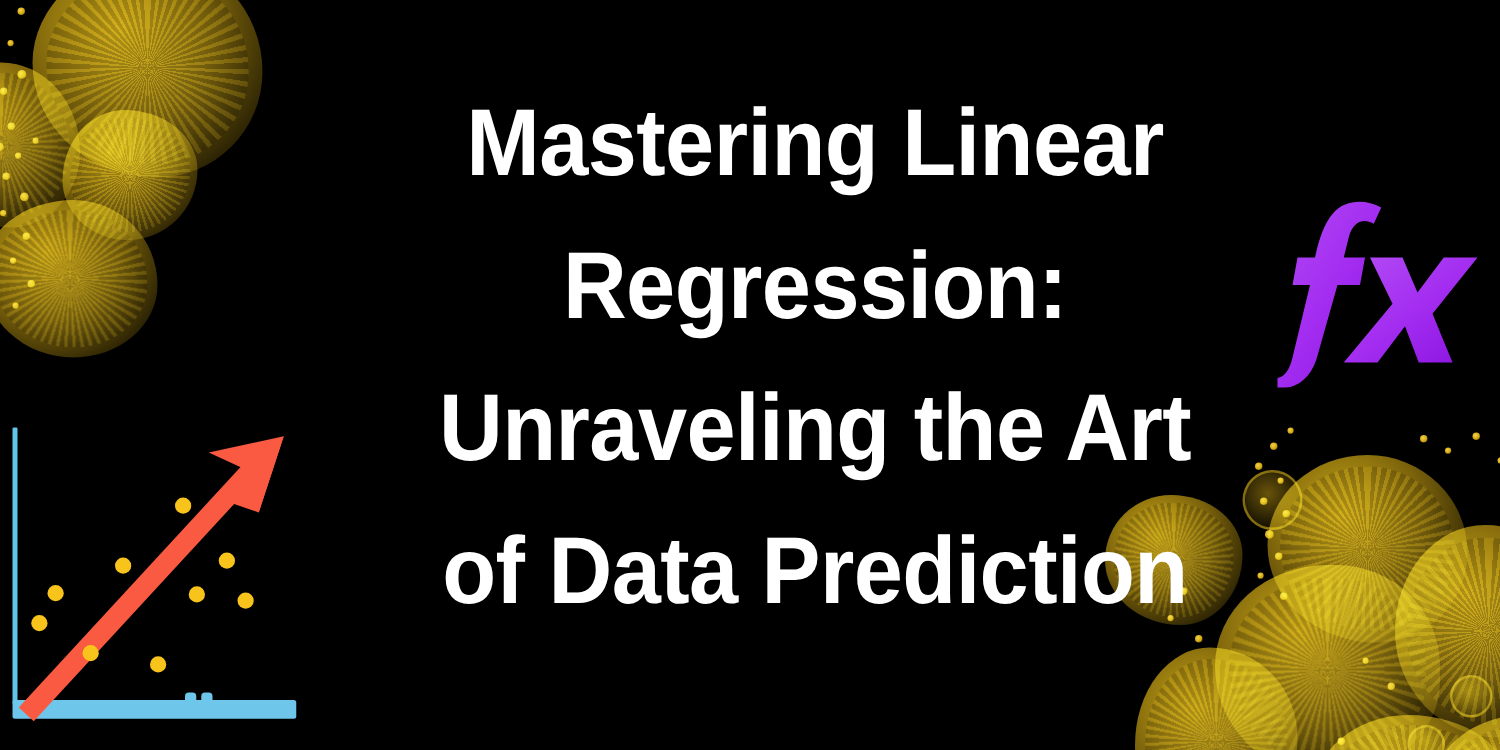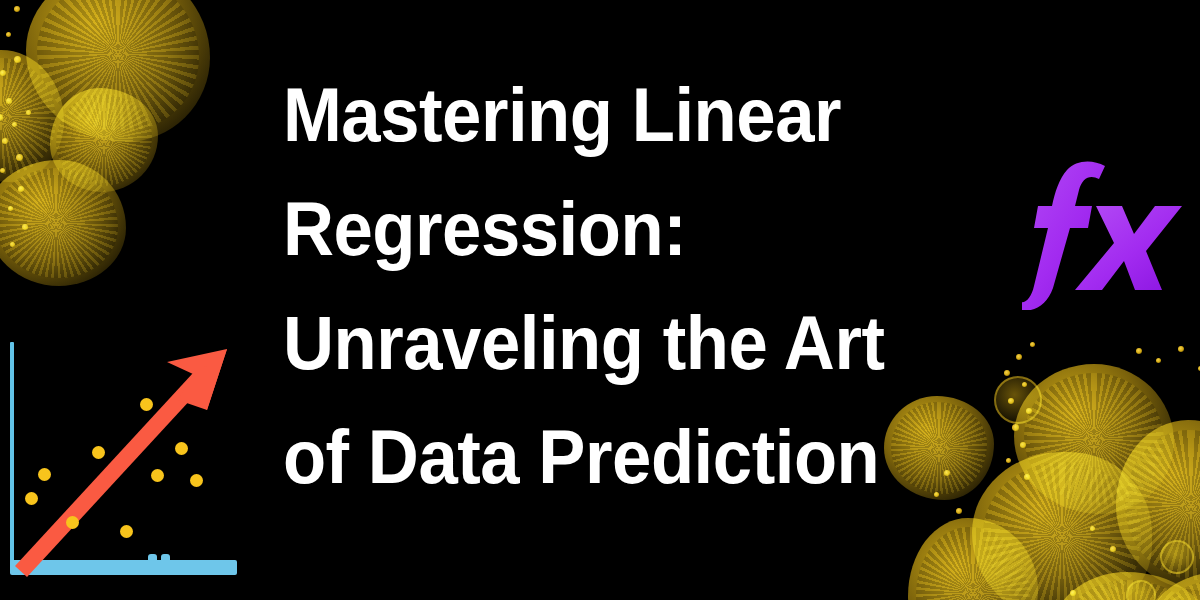--- a/index.html
+++ b/index.html
@@ -61,24 +61,24 @@
     position: absolute;
     border-radius: 50%;
     border: 2px solid rgba(219,180,30,0.55);
     background: radial-gradient(circle at 42% 38%, rgba(190,152,18,0.55) 0%, rgba(70,55,6,0.35) 70%, rgba(0,0,0,0) 100%);
     mix-blend-mode: screen;
   }
 
   
   #title-block {
     position: absolute;
-    left: 256px;
+    left: 268px;
     top: 58px;
     width: 768px;
-    text-align: left;
+    text-align: center;
     color: #ffffff;
   }
   .title-line {
     display: block;
     font-family: "Liberation Sans Narrow", "Liberation Sans", sans-serif;
     font-weight: bold;
     font-size: 76px;
     line-height: 114px;
     letter-spacing: -0.5px;
     color: #ffffff;

